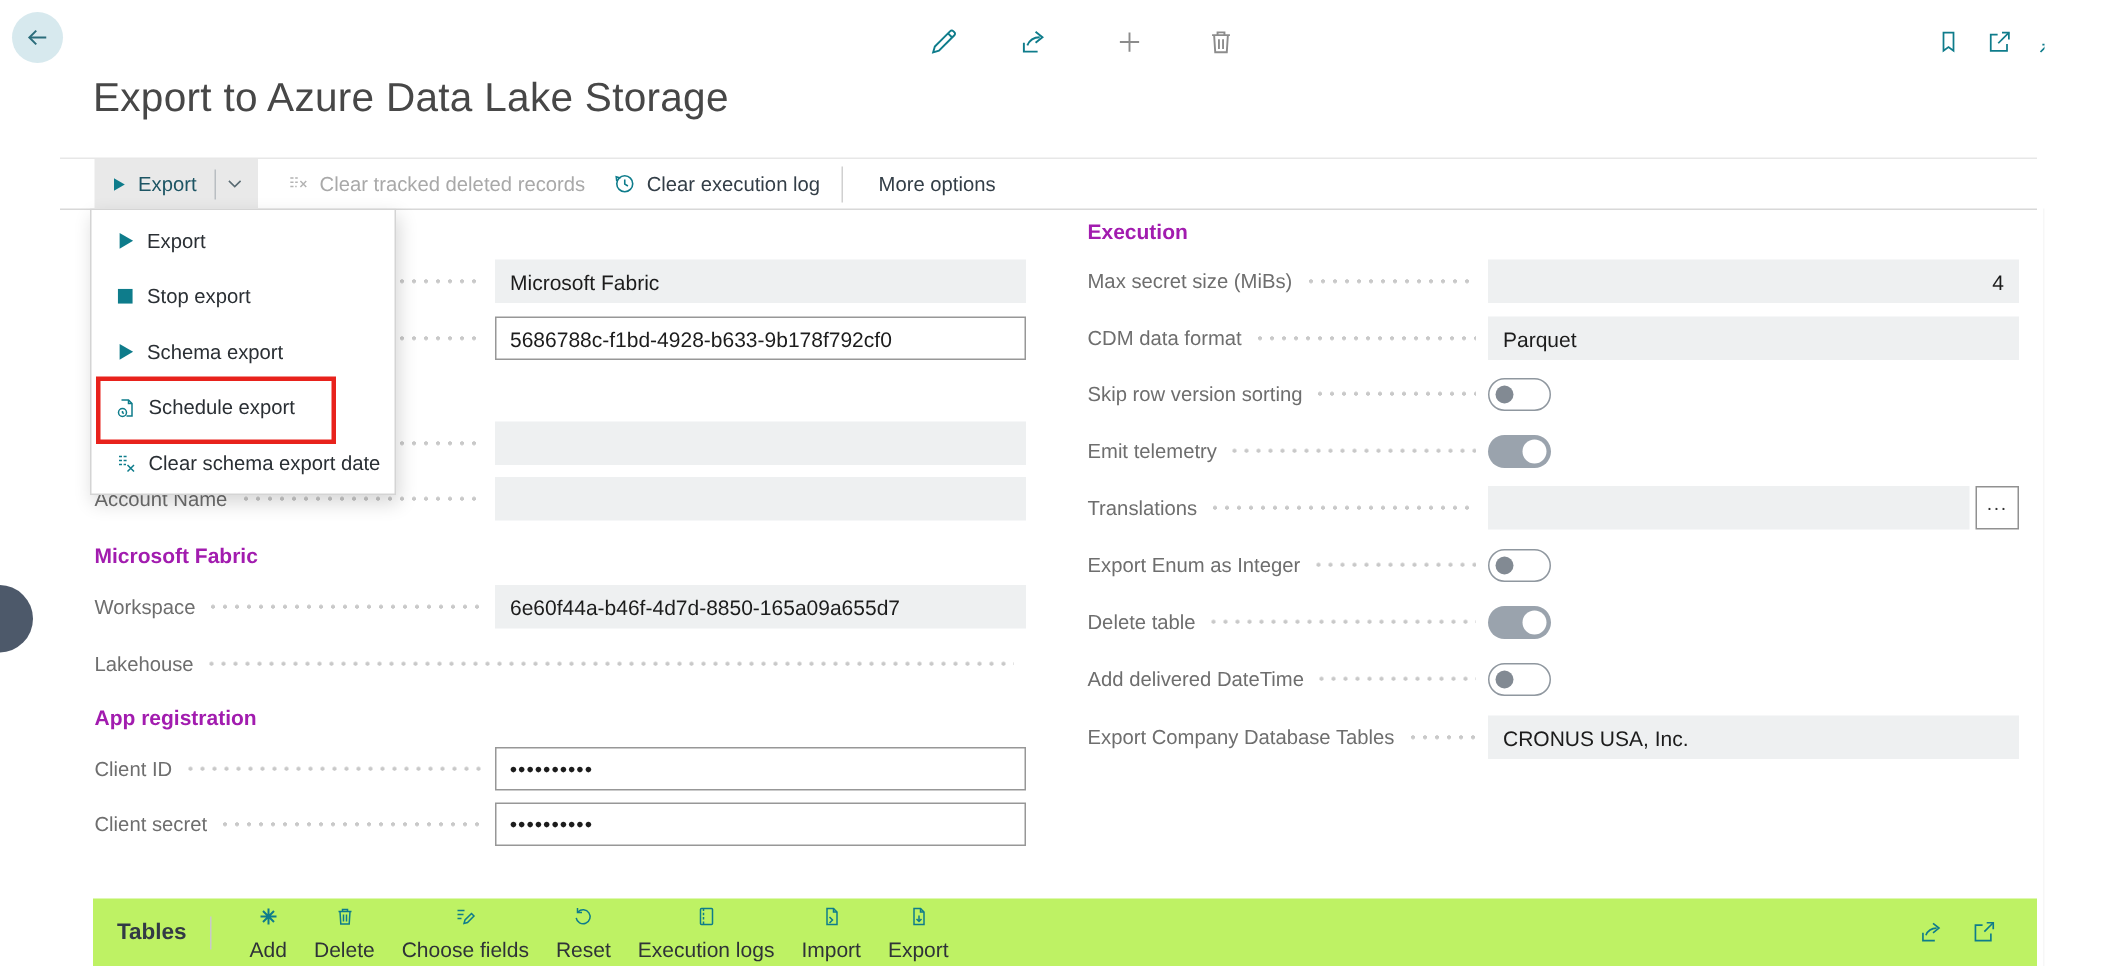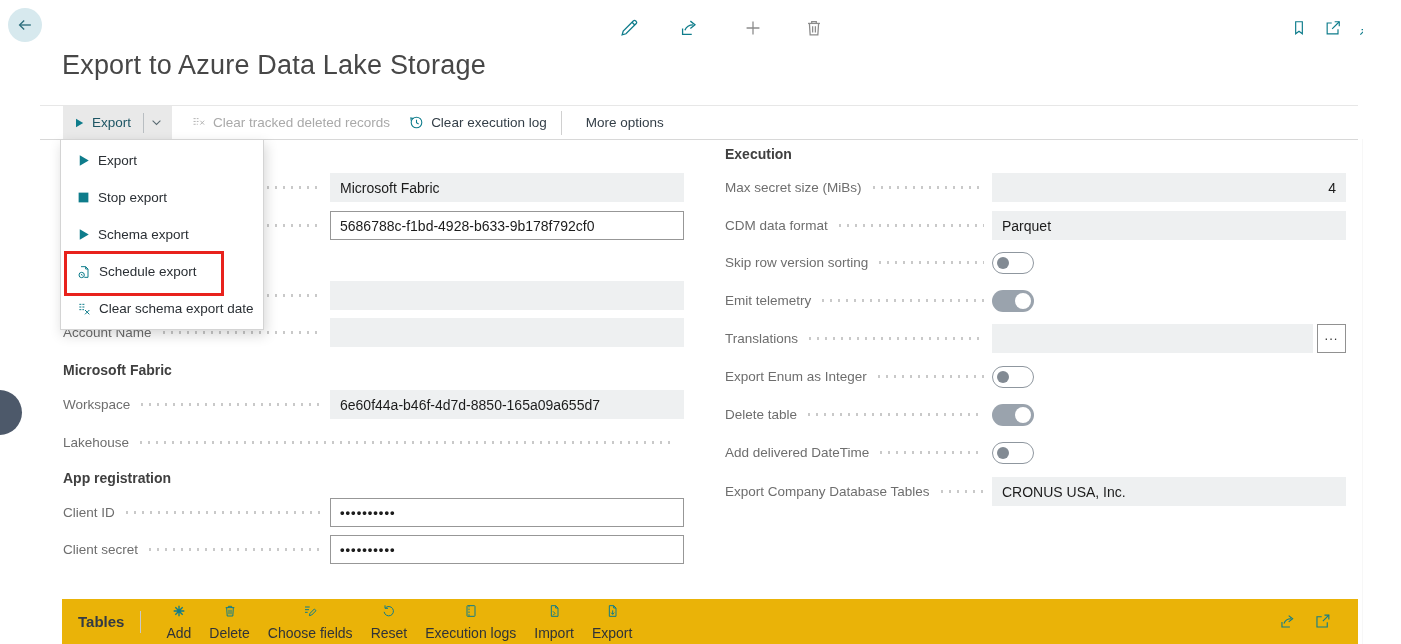--- a/index.html
+++ b/index.html
@@ -35,32 +35,32 @@
   .lbl{font-size:13.5px;color:#6e6e6e;white-space:nowrap;}
   .dots{flex:1;height:3px;margin:0 8px;background-image:radial-gradient(circle,#c9c9c9 1.2px,transparent 1.4px);
         background-repeat:repeat-x;background-size:8px 3px;background-position:0 center;}
   .gfield{width:354px;height:29px;background:#eef0f1;display:flex;align-items:center;
           padding:0 10px;font-size:14px;color:#1c1c1c;box-sizing:border-box;flex:none;}
   .efield{width:354px;height:29px;background:#fff;border:1px solid #979797;display:flex;align-items:center;
           padding:0 9px;font-size:14px;color:#1c1c1c;box-sizing:border-box;flex:none;}
   .fieldzone{width:354px;display:flex;align-items:center;flex:none;}
   .num{justify-content:flex-end;}
   .pw{font-weight:bold;letter-spacing:1px;font-size:13px;}
-  .section{position:absolute;font-size:14px;font-weight:bold;color:#404040;}
+  .section{position:absolute;font-size:14px;font-weight:bold;color:#a21caf;}
   
   .toggle{width:42px;height:22px;border-radius:11px;position:relative;box-sizing:border-box;flex:none;}
   .toggle.off{background:#fff;border:1px solid #8f979f;}
   .toggle.off .knob{position:absolute;left:4px;top:4px;width:12px;height:12px;border-radius:50%;background:#828a93;}
   .toggle.on{background:#9aa3ad;}
   .toggle.on .knob{position:absolute;right:3px;top:3px;width:16px;height:16px;border-radius:50%;background:#fff;}
   .assist{width:29px;height:29px;margin-left:4px;background:#fff;border:1px solid #919191;box-sizing:border-box;
           display:flex;align-items:center;justify-content:center;font-size:13px;color:#333;line-height:10px;
           letter-spacing:1px;padding-bottom:6px;}
   
-  .tables-bar{left:62px;top:599px;width:1296px;height:45px;background:#eab308;display:flex;align-items:center;
+  .tables-bar{left:62px;top:599px;width:1296px;height:45px;background:#bef264;display:flex;align-items:center;
               padding:0 26px 0 16px;box-sizing:border-box;}
   .tables-title{font-size:15px;font-weight:bold;color:#323a45;}
   .t-div{width:1px;height:22px;background:#c9c9c9;margin:0 14px 0 16px;}
   .tbtn{display:flex;align-items:center;gap:6px;font-size:14px;color:#2f3338;margin-left:11px;margin-right:7px;white-space:nowrap;flex-direction:column;}
   .tright{margin-left:auto;display:flex;align-items:center;gap:16px;}
   
   .sb-track{left:1362px;top:139px;width:17px;height:505px;background:#f7f7f7;}
   .sb-arrow{left:1366px;top:147px;width:0;height:0;border-left:4.5px solid transparent;
             border-right:4.5px solid transparent;border-bottom:6px solid #5f5f5f;}
   .sb-thumb{left:1364px;top:205px;width:13px;height:439px;background:#c6c6c6;}

